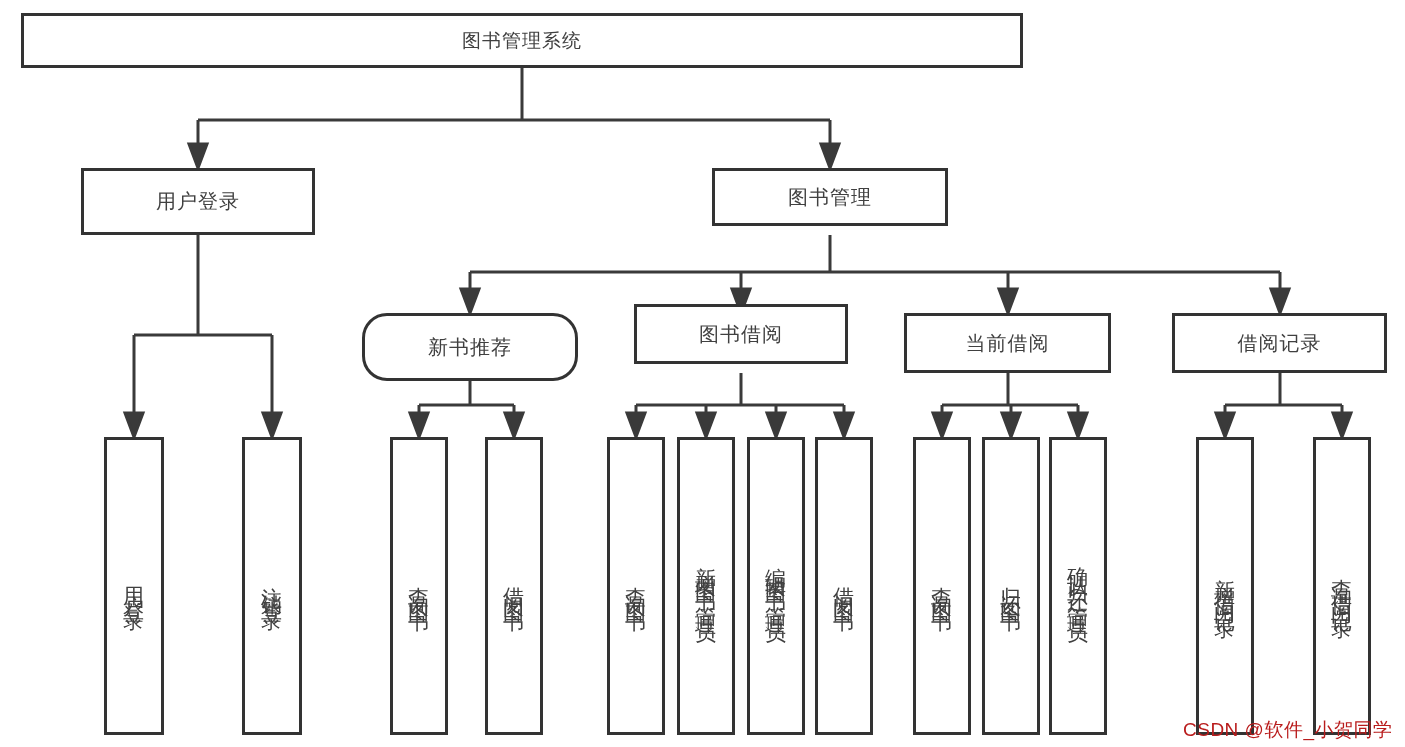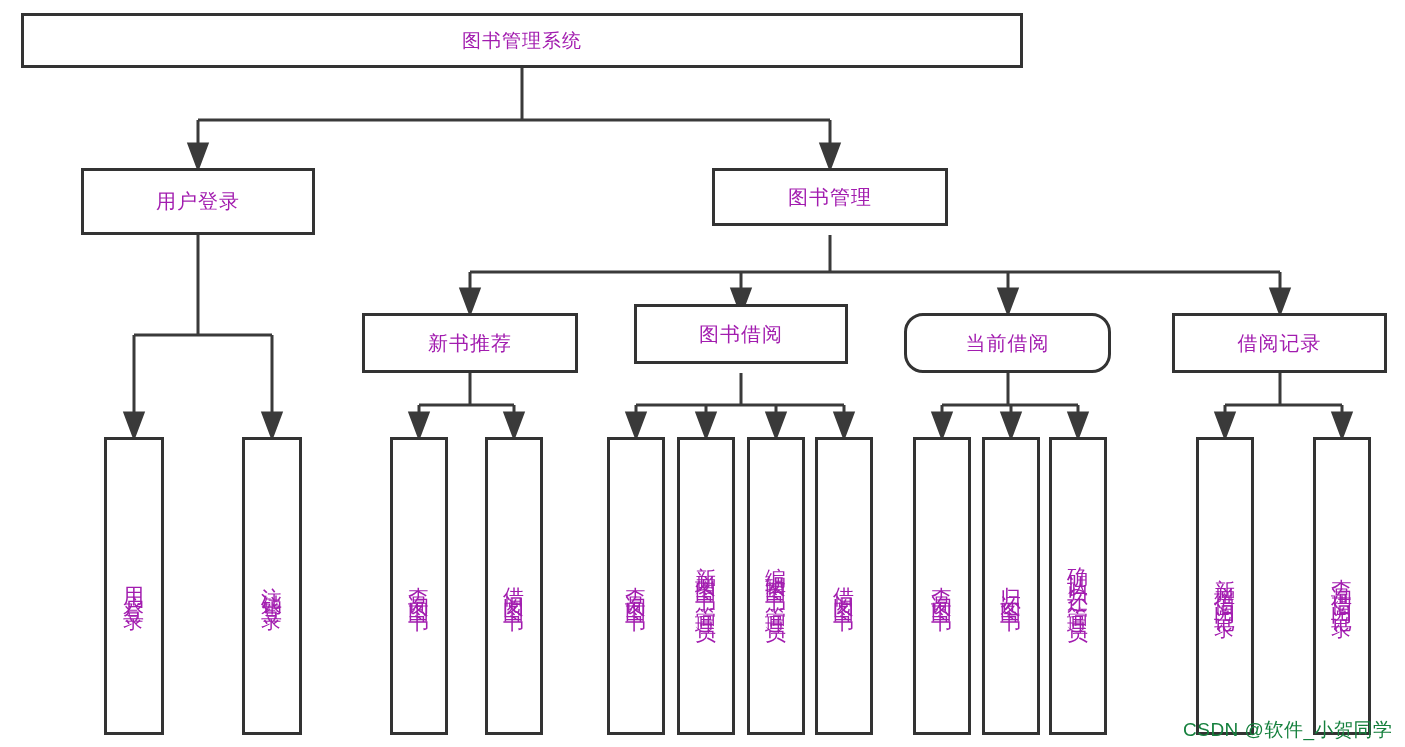--- a/index.html
+++ b/index.html
@@ -1,25 +1,25 @@
 <!DOCTYPE html>
 <html><head>
 <meta charset="utf-8">
 <style>
   html,body{margin:0;padding:0;background:#fff;}
   body{font-family:"Liberation Sans","DejaVu Sans",sans-serif;}
   .canvas{position:relative;width:1405px;height:747px;background:#fff;overflow:hidden;}
   .wires{position:absolute;left:0;top:0;width:1405px;height:747px;pointer-events:none;}
   .node{position:absolute;background:#fff;border:3px solid #333;box-sizing:border-box;
-        display:flex;align-items:center;justify-content:center;color:#a21caf;}
+        display:flex;align-items:center;justify-content:center;color:#404040;}
   .hlabel{font-size:20px;letter-spacing:1px;white-space:nowrap;}
   .root .hlabel{font-size:19px;}
   .vlabel{writing-mode:vertical-rl;text-orientation:mixed;font-size:21px;
           letter-spacing:8px;line-height:1;white-space:nowrap;}
-  .watermark{position:absolute;left:1183px;top:717px;font-size:19px;color:#15803d;
+  .watermark{position:absolute;left:1183px;top:717px;font-size:19px;color:#b91c1c;
              letter-spacing:0.5px;white-space:nowrap;}
 </style>
 </head>
 <body>
 
 <div class="canvas">
 
   <svg class="wires" viewBox="0 0 1405 747" xmlns="http://www.w3.org/2000/svg">
     <g stroke="#3a3a3a" stroke-width="3" fill="#3a3a3a">
 
@@ -76,27 +76,27 @@
     <span class="hlabel">图书管理系统</span>
   </div>
 
   <div class="node" style="left:81px;top:168px;width:234px;height:67px;">
     <span class="hlabel">用户登录</span>
   </div>
   <div class="node" style="left:712px;top:168px;width:236px;height:58px;">
     <span class="hlabel">图书管理</span>
   </div>
 
-  <div class="node" style="left:362px;top:313px;width:216px;height:60px;">
+  <div class="node" style="left:362px;top:313px;width:216px;height:68px;border-radius:25px;">
     <span class="hlabel">新书推荐</span>
   </div>
   <div class="node" style="left:634px;top:304px;width:214px;height:60px;">
     <span class="hlabel">图书借阅</span>
   </div>
-  <div class="node" style="left:904px;top:313px;width:207px;height:60px;border-radius:19px;">
+  <div class="node" style="left:904px;top:313px;width:207px;height:60px;">
     <span class="hlabel">当前借阅</span>
   </div>
   <div class="node" style="left:1172px;top:313px;width:215px;height:60px;">
     <span class="hlabel">借阅记录</span>
   </div>
 
   <div class="node" style="left:104px;top:437px;width:60px;height:298px;">
     <span class="vlabel">用户登录</span>
   </div>
   <div class="node" style="left:242px;top:437px;width:60px;height:298px;">

